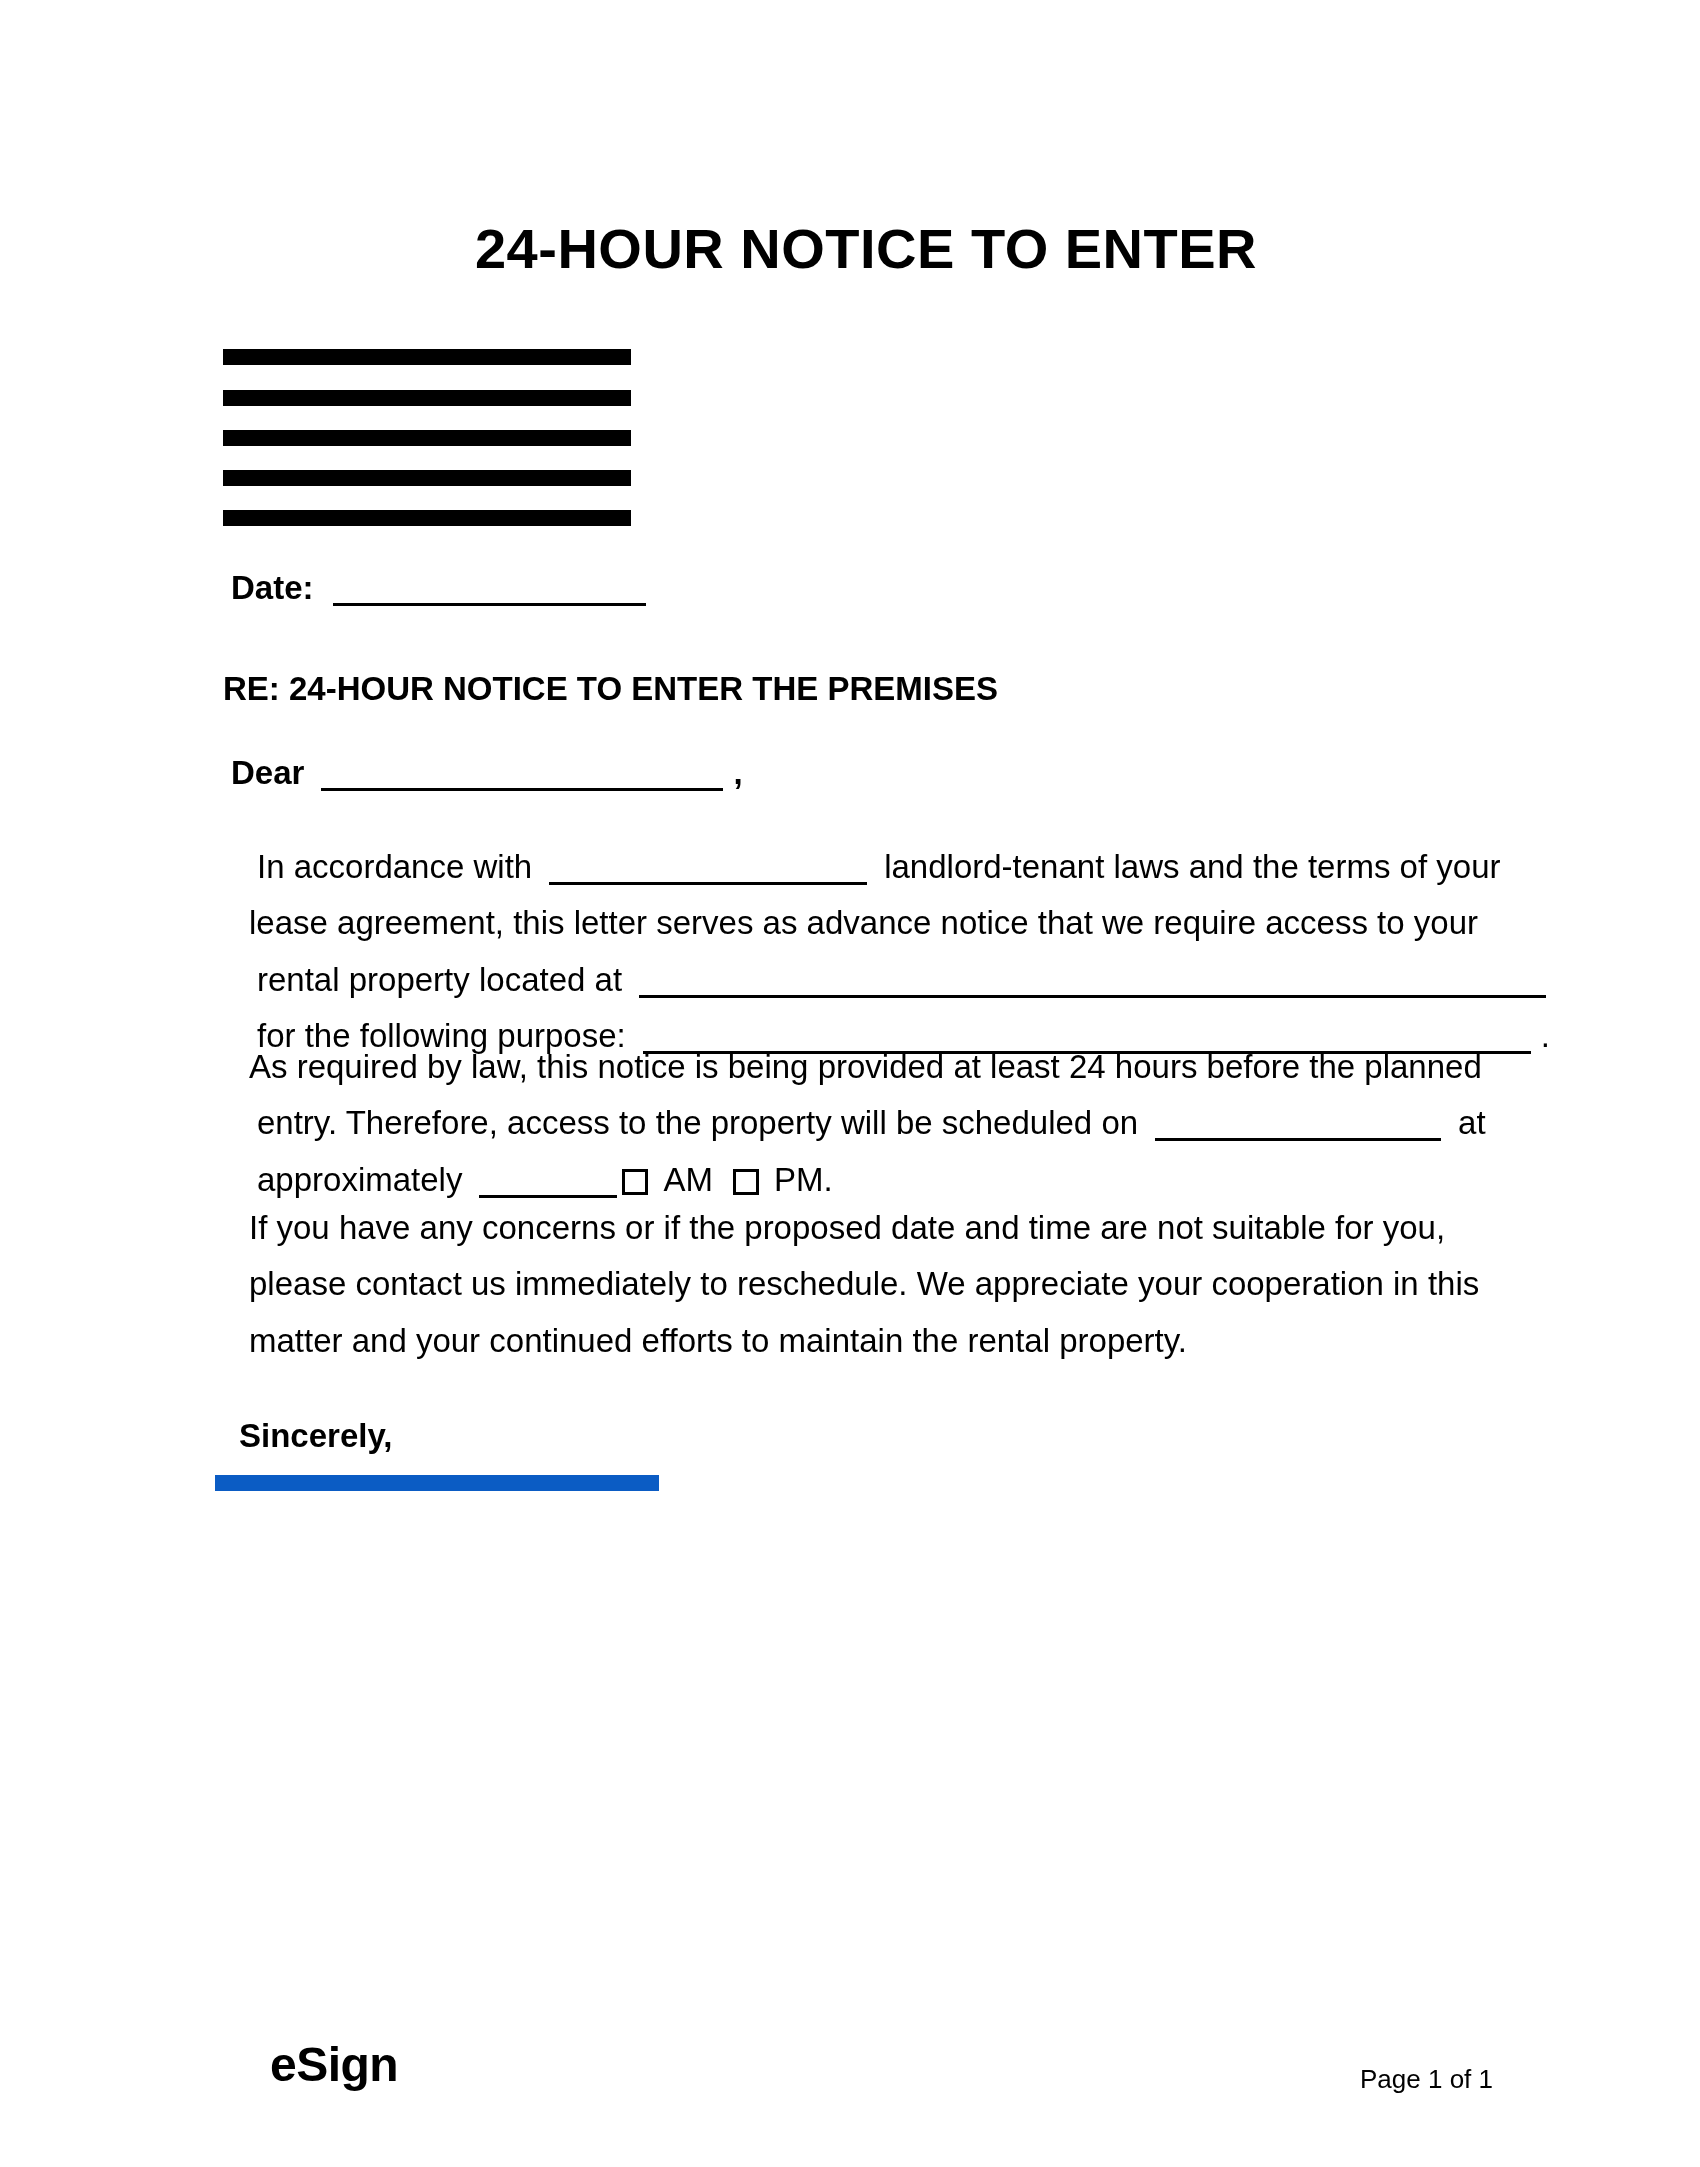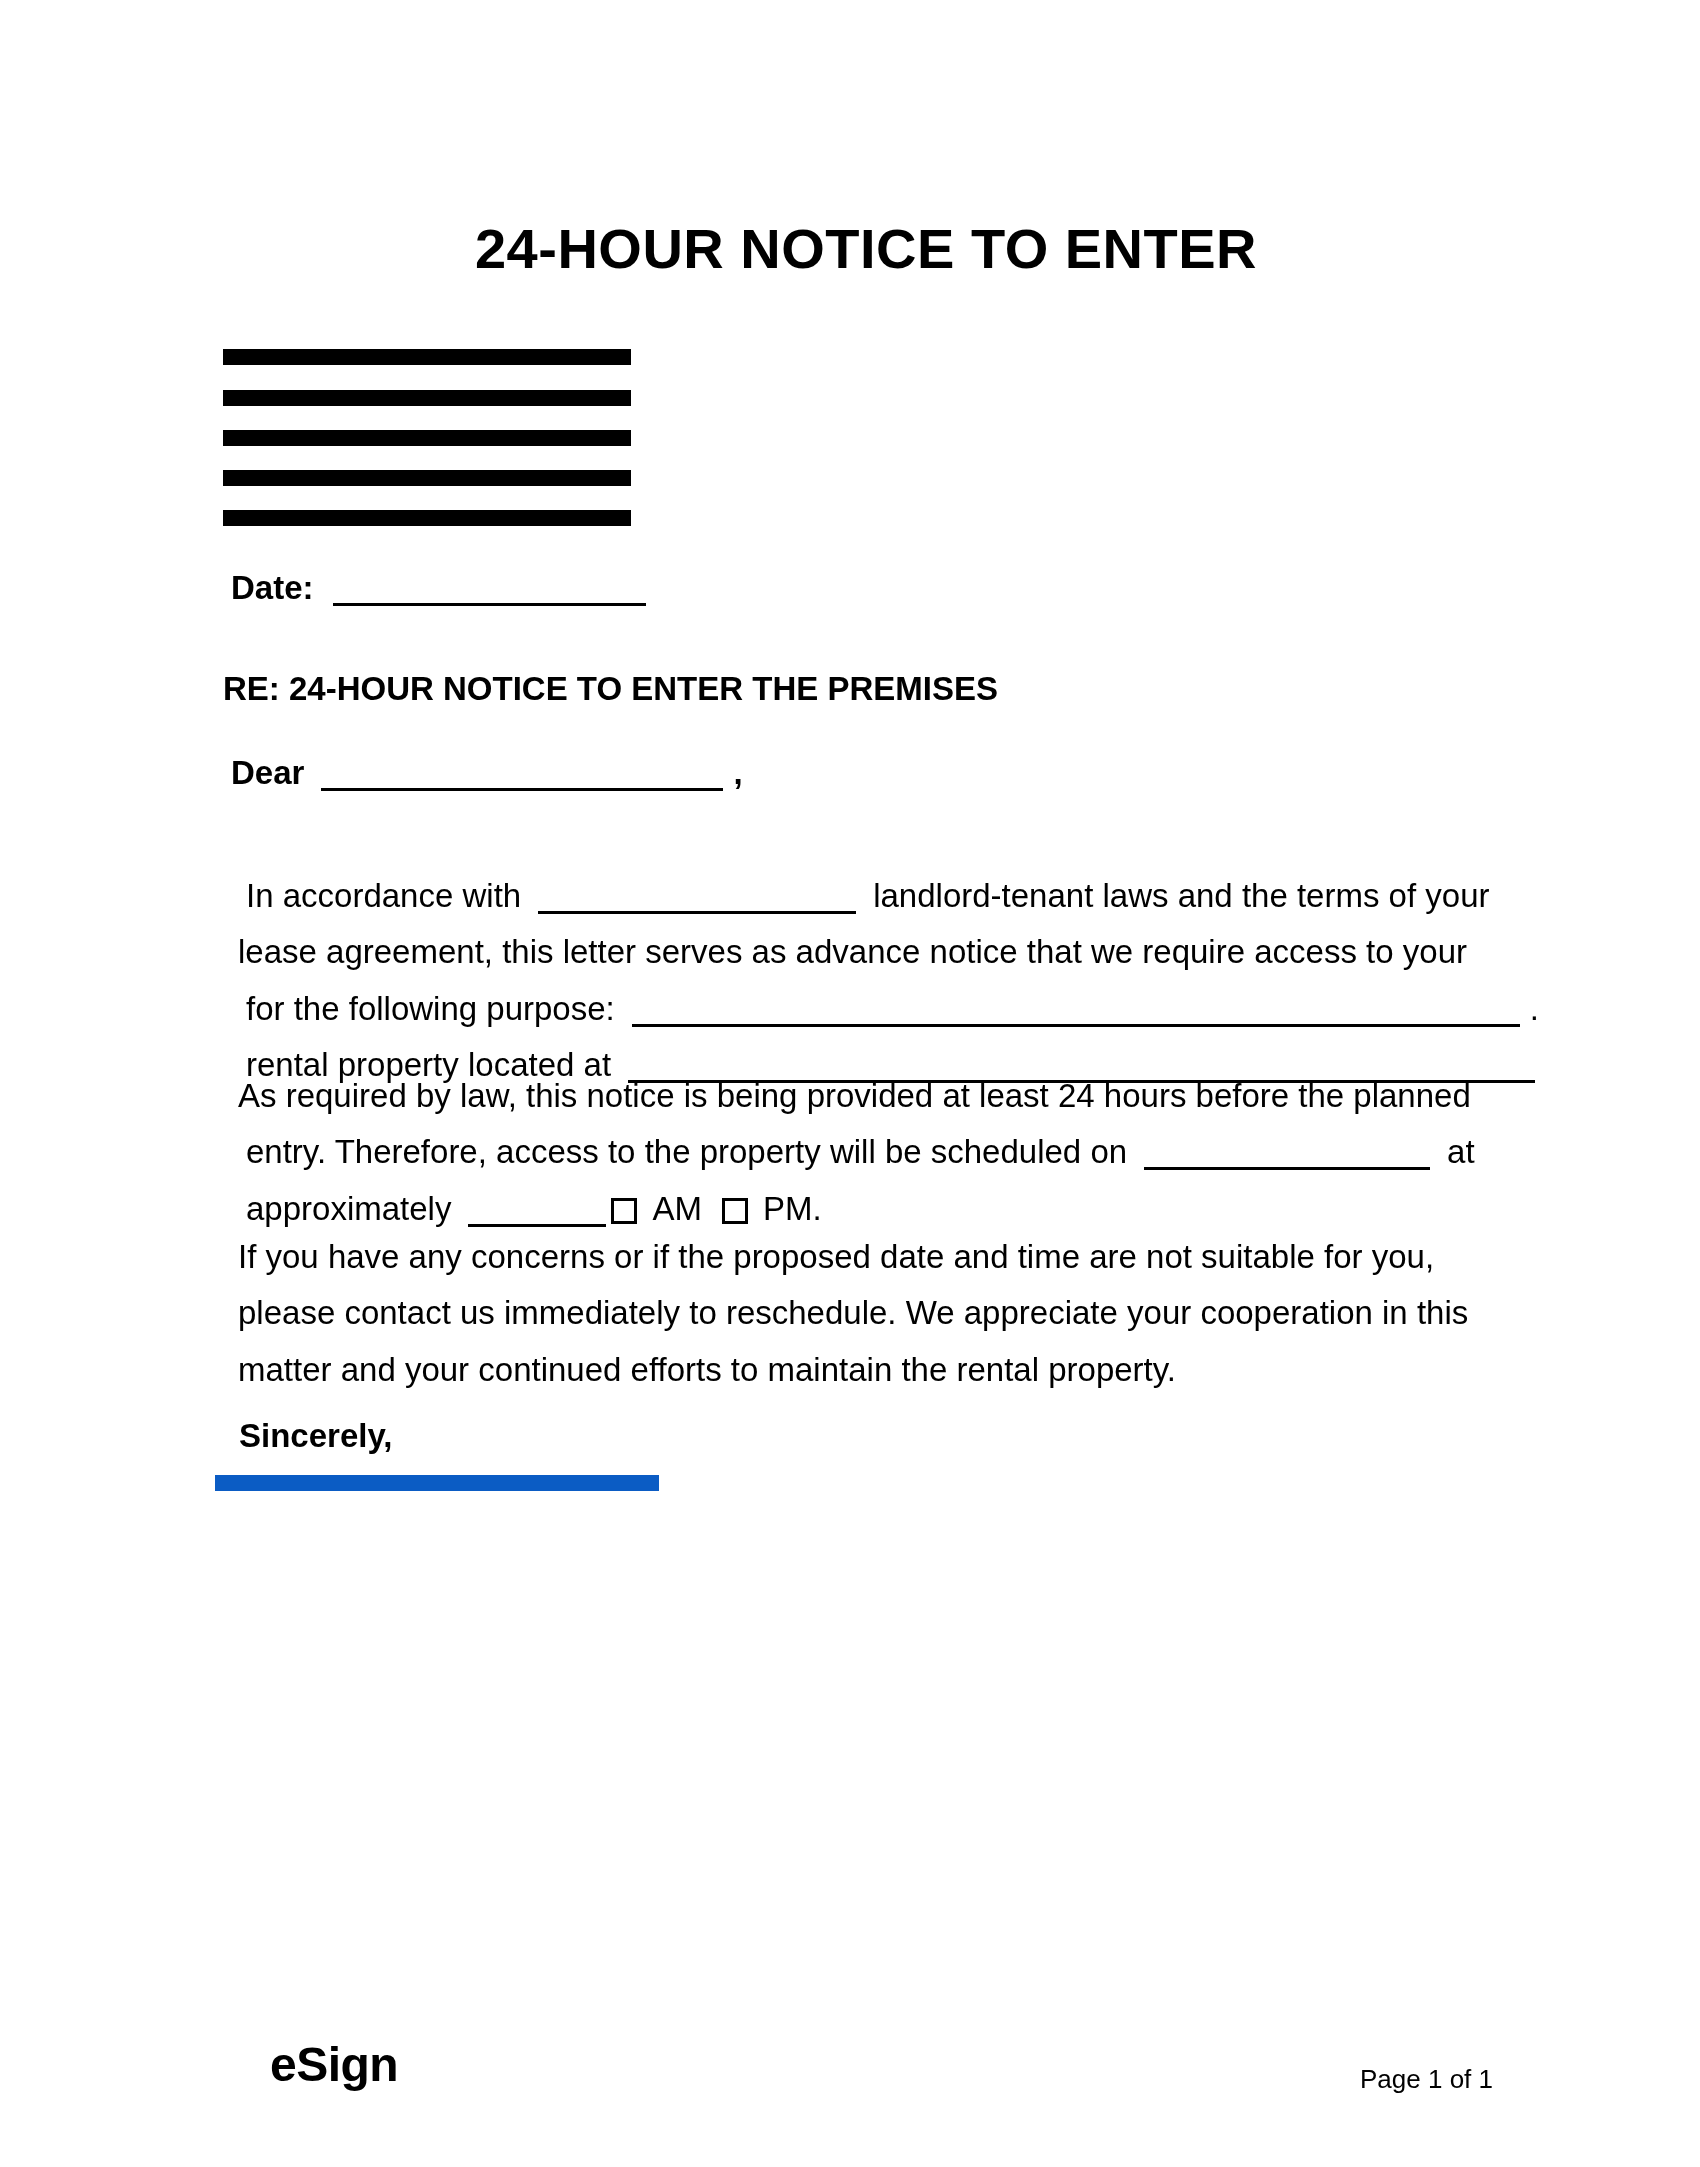--- a/index.html
+++ b/index.html
@@ -19,21 +19,21 @@
     letter-spacing:0.5px;
   }
   .recipient-block { position:absolute; left:199px; top:301px; }
   .recipient-line { position:relative; width:408px; height:40.3px; }
   .recipient-line .ul { position:absolute; left:0; bottom:0; width:100%; height:3px; background:#000; }
   .text-line {
     position:absolute; left:199px;
     font-size:33px; line-height:40.3px; white-space:nowrap;font-weight:bold;
   }
   .bold { font-weight:bold; }
-  .para { position:absolute; left:206px; font-size:33px; line-height:40.3px;margin-top:29px; }
+  .para { position:absolute; left:217px; font-size:33px; line-height:40.3px; }
   .para .line { white-space:nowrap; }
   .blank {
     display:inline-block;
     height:10px;
     border-bottom:3px solid #000;
     vertical-align:-7px;
     margin:0 9px;
   }
   .blank.no-right { margin-right:2px; }
   .checkbox {
@@ -88,22 +88,22 @@
 
   <div class="text-line bold" style="top:645px;">RE: 24-HOUR NOTICE TO ENTER THE PREMISES</div>
 
   <div class="text-line" style="top:729px;">
     <span>Dear</span><span class="blank no-right" style="width:402px;"></span><span>,</span>
   </div>
 
   <div class="para" style="top:815px;">
     <div class="line"><span>In accordance with</span><span class="blank" style="width:318px;"></span><span>landlord-tenant laws and the terms of your</span></div>
     <div class="line">lease agreement, this letter serves as advance notice that we require access to your</div>
+    <div class="line"><span>rental property located at</span><span class="blank no-right" style="width:907px;"></span></div>
     <div class="line"><span>for the following purpose:</span><span class="blank no-right" style="width:888px;"></span><span>.</span></div>
-    <div class="line"><span>rental property located at</span><span class="blank no-right" style="width:907px;"></span></div>
   </div>
 
   <div class="para" style="top:1015px;">
     <div class="line">As required by law, this notice is being provided at least 24 hours before the planned</div>
     <div class="line"><span>entry. Therefore, access to the property will be scheduled on</span><span class="blank" style="width:286px;"></span><span>at</span></div>
     <div class="line"><span>approximately</span><span class="blank" style="width:138px; margin-right:0;"></span><span class="checkbox cb1"></span><span>AM</span><span class="checkbox cb2"></span><span>PM.</span></div>
   </div>
 
   <div class="para" style="top:1176px;">
     <div class="line">If you have any concerns or if the proposed date and time are not suitable for you,</div>

